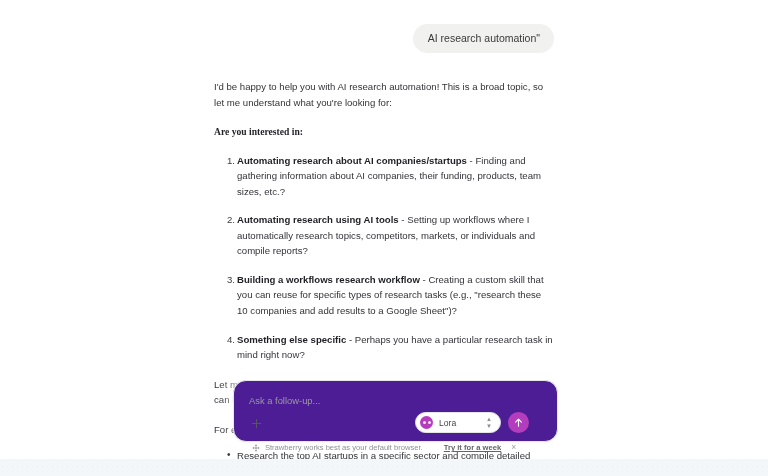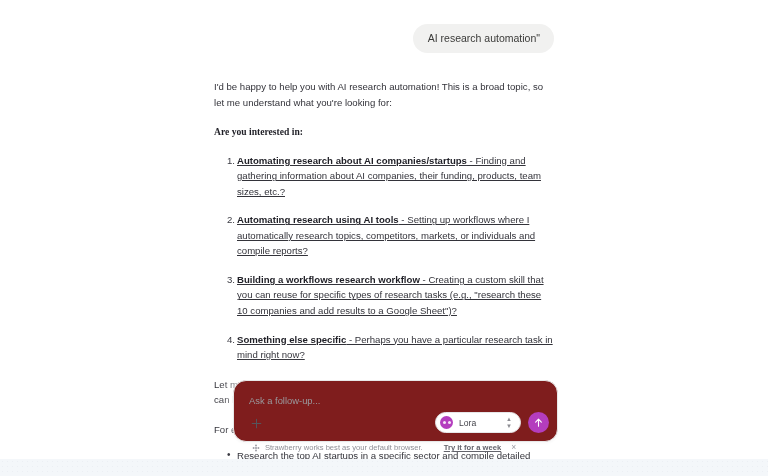--- a/index.html
+++ b/index.html
@@ -93,21 +93,20 @@
     margin: 0 0 12px 0;
     padding: 0;
   }
 
   ol.numbered > li {
     counter-increment: item;
     position: relative;
     padding-left: 23px;
     margin-bottom: 13px;
     line-height: 1.62;
-    text-decoration: underline;
   }
 
   ol.numbered > li:last-child { margin-bottom: 8px; }
 
   ol.numbered > li::before {
     content: counter(item) ".";
     position: absolute;
     left: 13px;
     top: 0;
     color: #3a3a42;
@@ -140,40 +139,40 @@
 
   
   .composer-wrap {
     position: absolute;
     left: 233px;
     top: 380px;
     width: 325px;
   }
 
   .composer {
-    background: #7f1d1d;
+    background: #4c1d95;
     border: 1px solid #e8e8e8;
     border-radius: 13px;
     box-shadow: 0 -6px 18px rgba(255,255,255,0.95), 0 1px 3px rgba(0,0,0,0.04);
     padding: 13px 12px 6px 12px;
     height: 62px;
     position: relative;
   }
 
   .composer-placeholder {
     font-size: 9.4px;
     color: #9a9a9e;
     line-height: 1.4;
     padding-left: 3px;
   }
 
   .composer-bottom {
     position: absolute;
     left: 12px;
-    right: 8px;
+    right: 28px;
     bottom: 8px;
     display: flex;
     align-items: flex-end;
     justify-content: space-between;
   }
 
   .plus-btn {
     width: 20px;
     height: 20px;
     display: flex;

